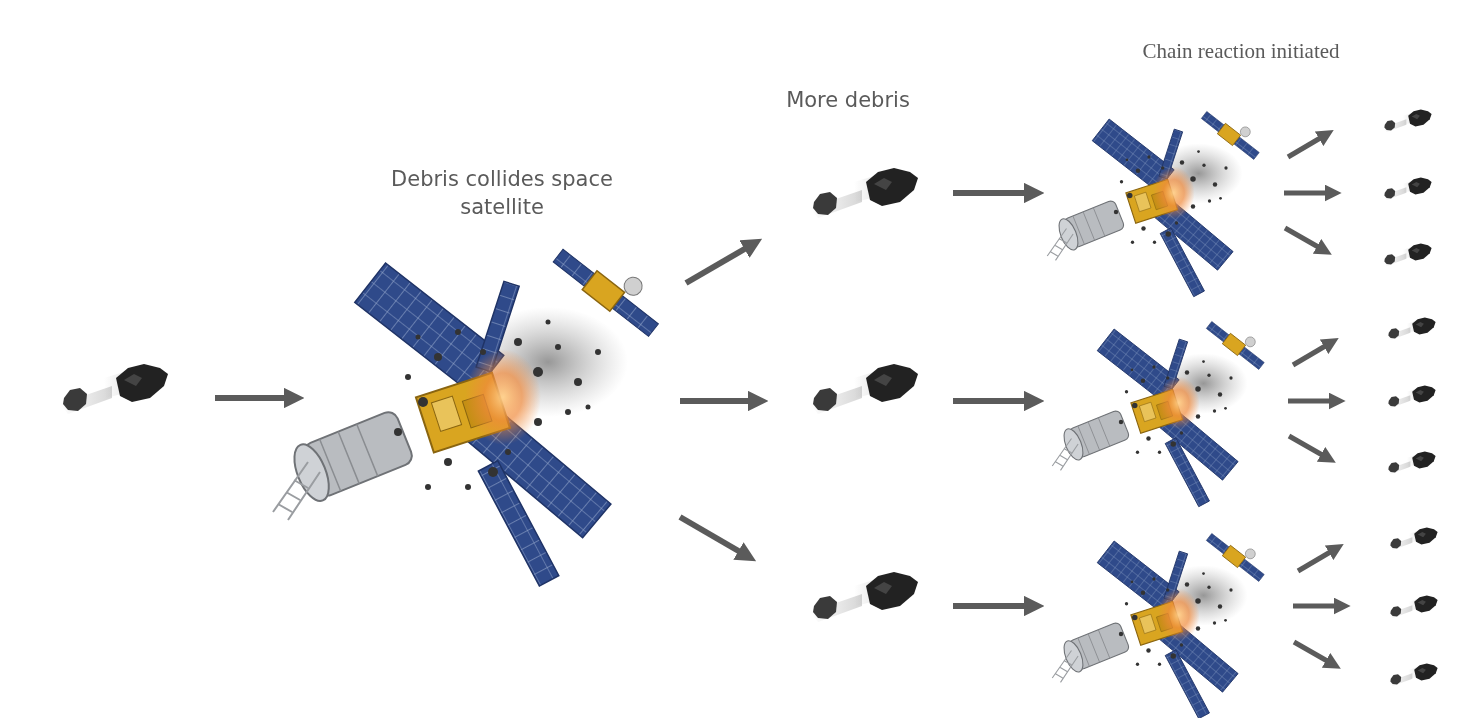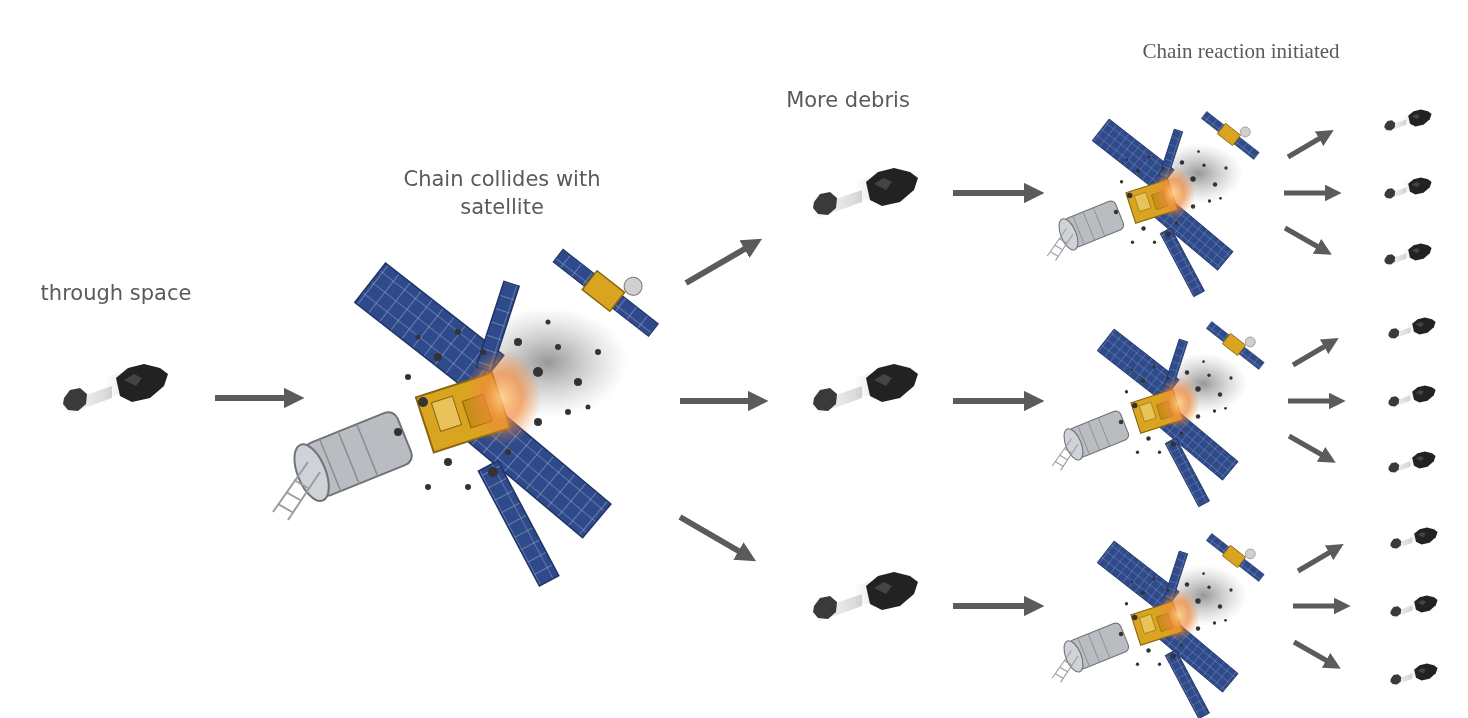--- a/index.html
+++ b/index.html
@@ -7,24 +7,23 @@
          font-family: "DejaVu Sans", sans-serif; }
   .label { position: absolute; color: #5a5a5a; font-size: 21px; line-height: 28px;
            text-align: center; white-space: nowrap; }
   .label span { display: block; }
   svg.scene { position: absolute; left: 0; top: 0; }
 </style>
 </head>
 <body>
 
 <div class="label" style="left:14px; top:279px; width:204px;">
-  <span>through space</span>
 </div>
 <div class="label" style="left:382px; top:165px; width:240px;">
-  <span>Chain collides with</span>
+  <span>Debris collides space</span>
   <span>satellite</span>
 </div>
 <div class="label" style="left:760px; top:66px; width:176px;margin-top:20px;">
   <span>More debris</span>
 </div>
 <div class="label" style="left:1096px; top:37px; width:290px;font-family:Liberation Serif, serif;">
   <span>Chain reaction initiated</span>
 </div>
 
 <svg class="scene" width="1468" height="718" viewBox="0 0 1468 718">

